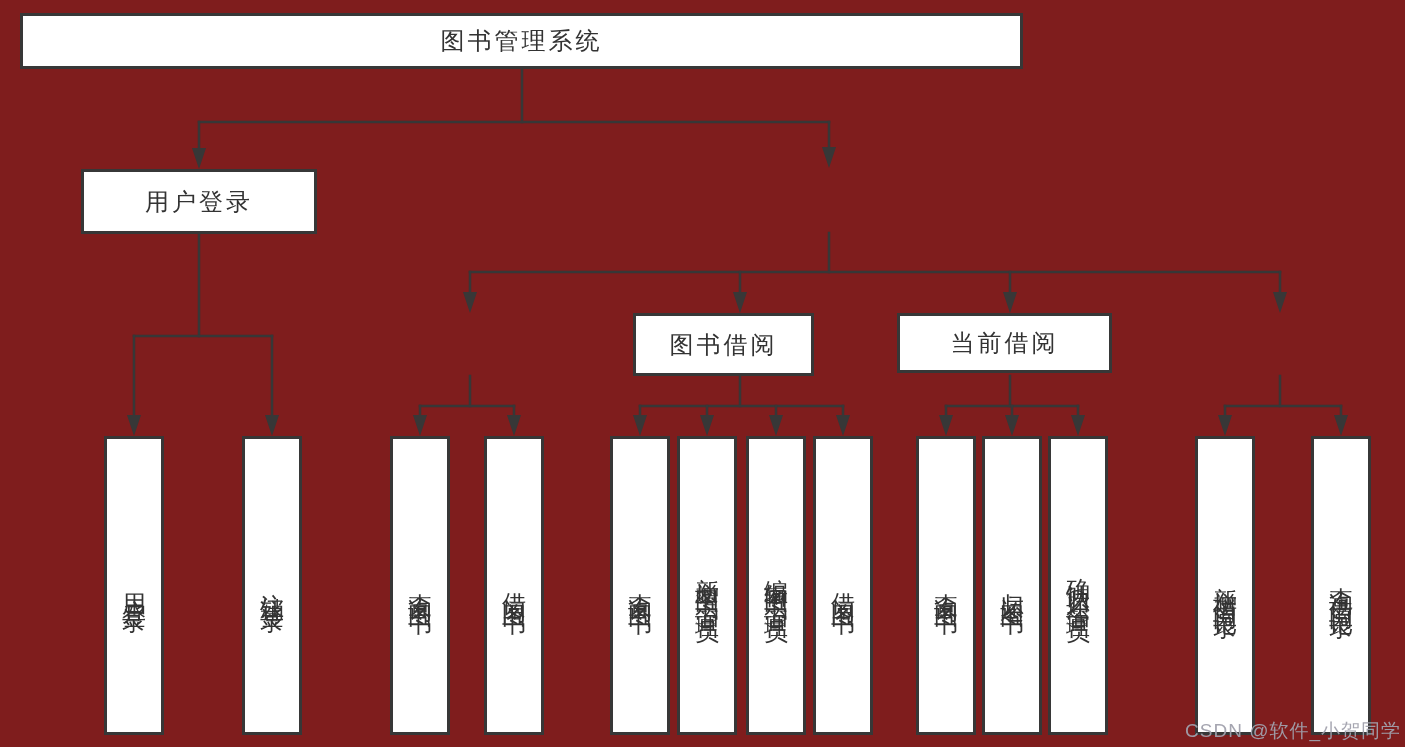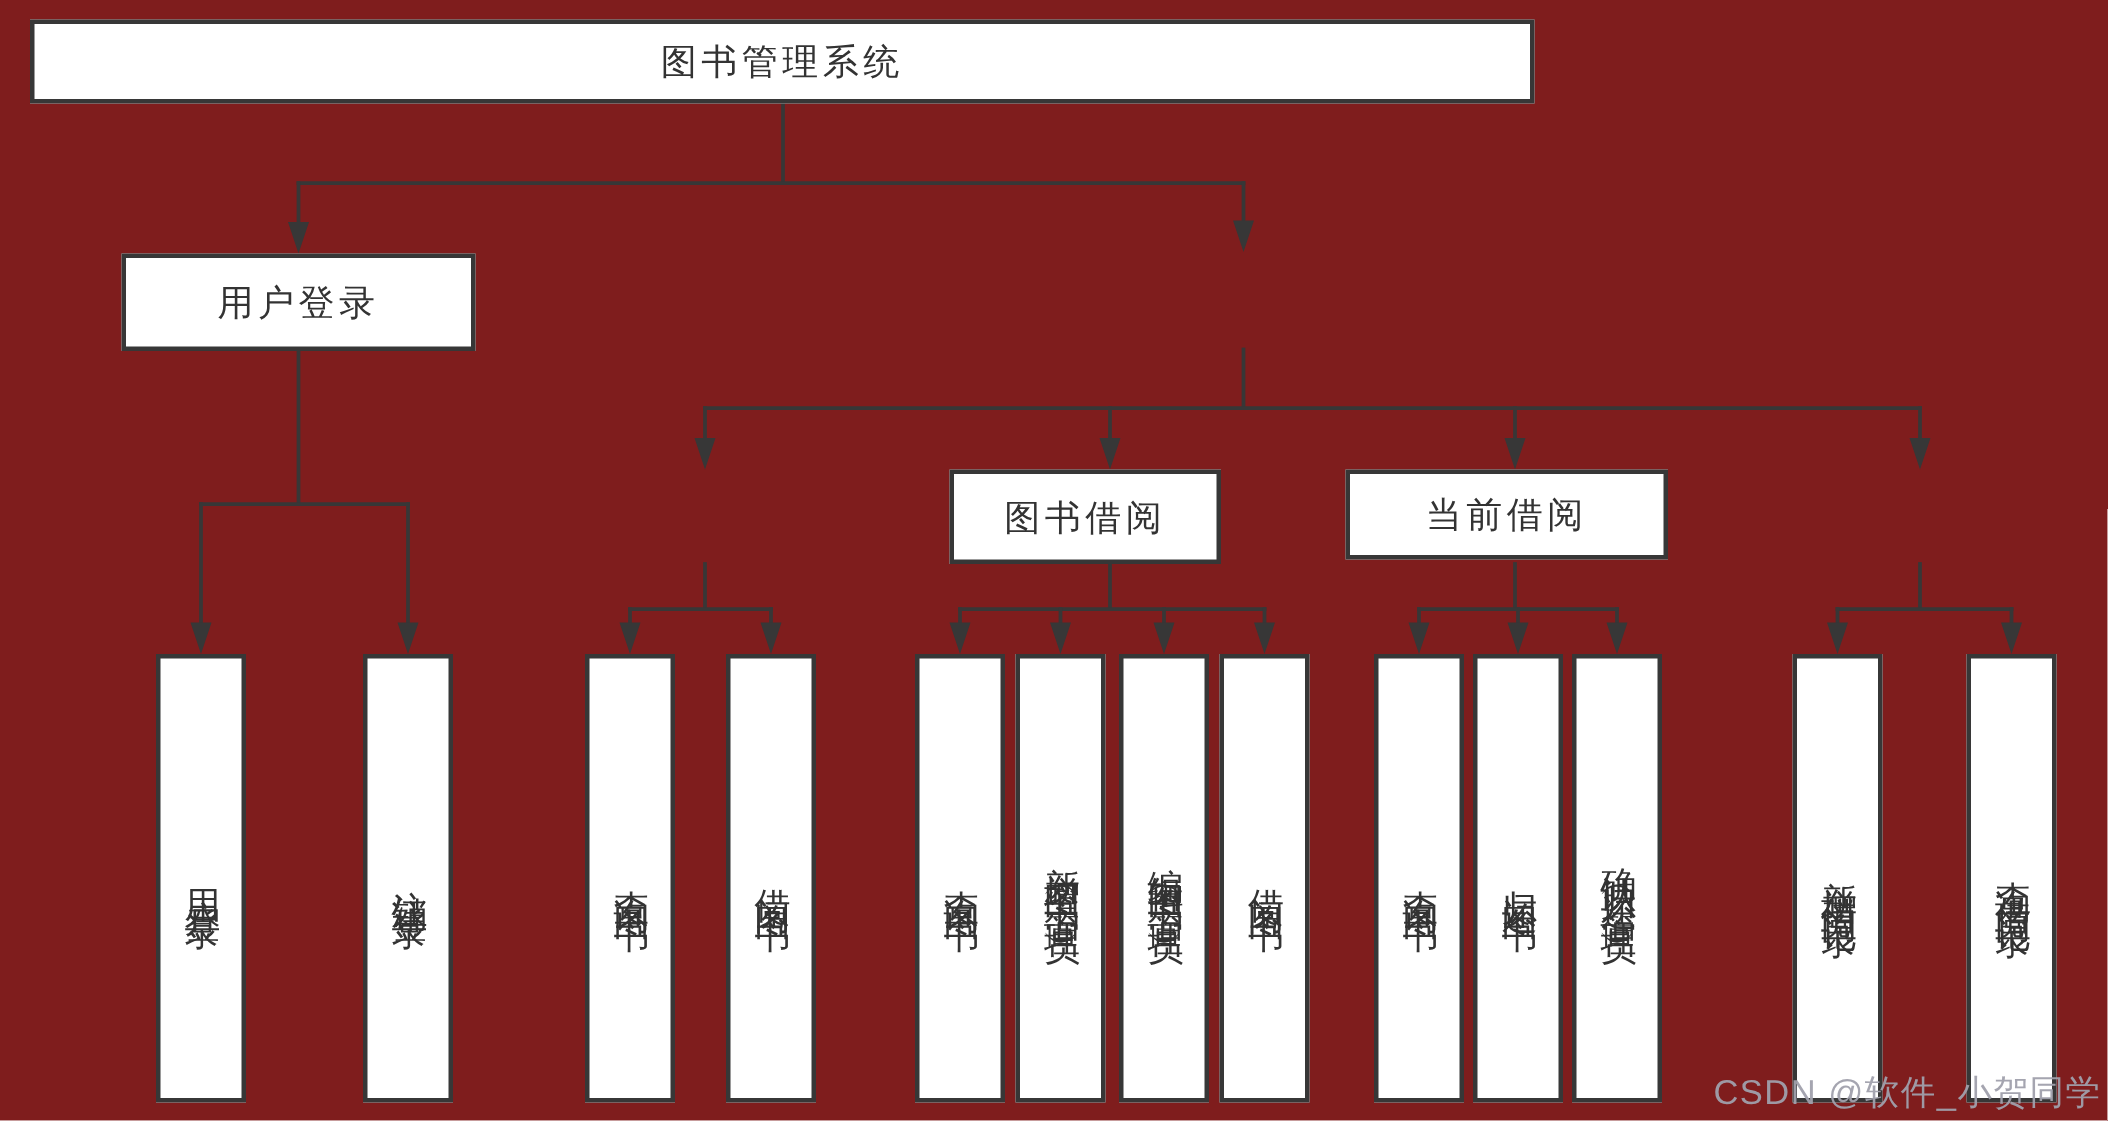--- a/index.html
+++ b/index.html
@@ -39,21 +39,21 @@
     text-orientation: mixed;
     font-size: 24px;
     letter-spacing: 6px;
     line-height: 1;
   }
   .watermark {
     position: absolute;
     right: 4px;
     bottom: 3px;
     z-index: 5;
-    font-size: 23px;
+    font-size: 19px;
     letter-spacing: 1px;
     color: rgba(160, 160, 172, 0.95);
     white-space: nowrap;
   }
 </style>
 </head>
 <body>
 
 <div class="canvas">
 

